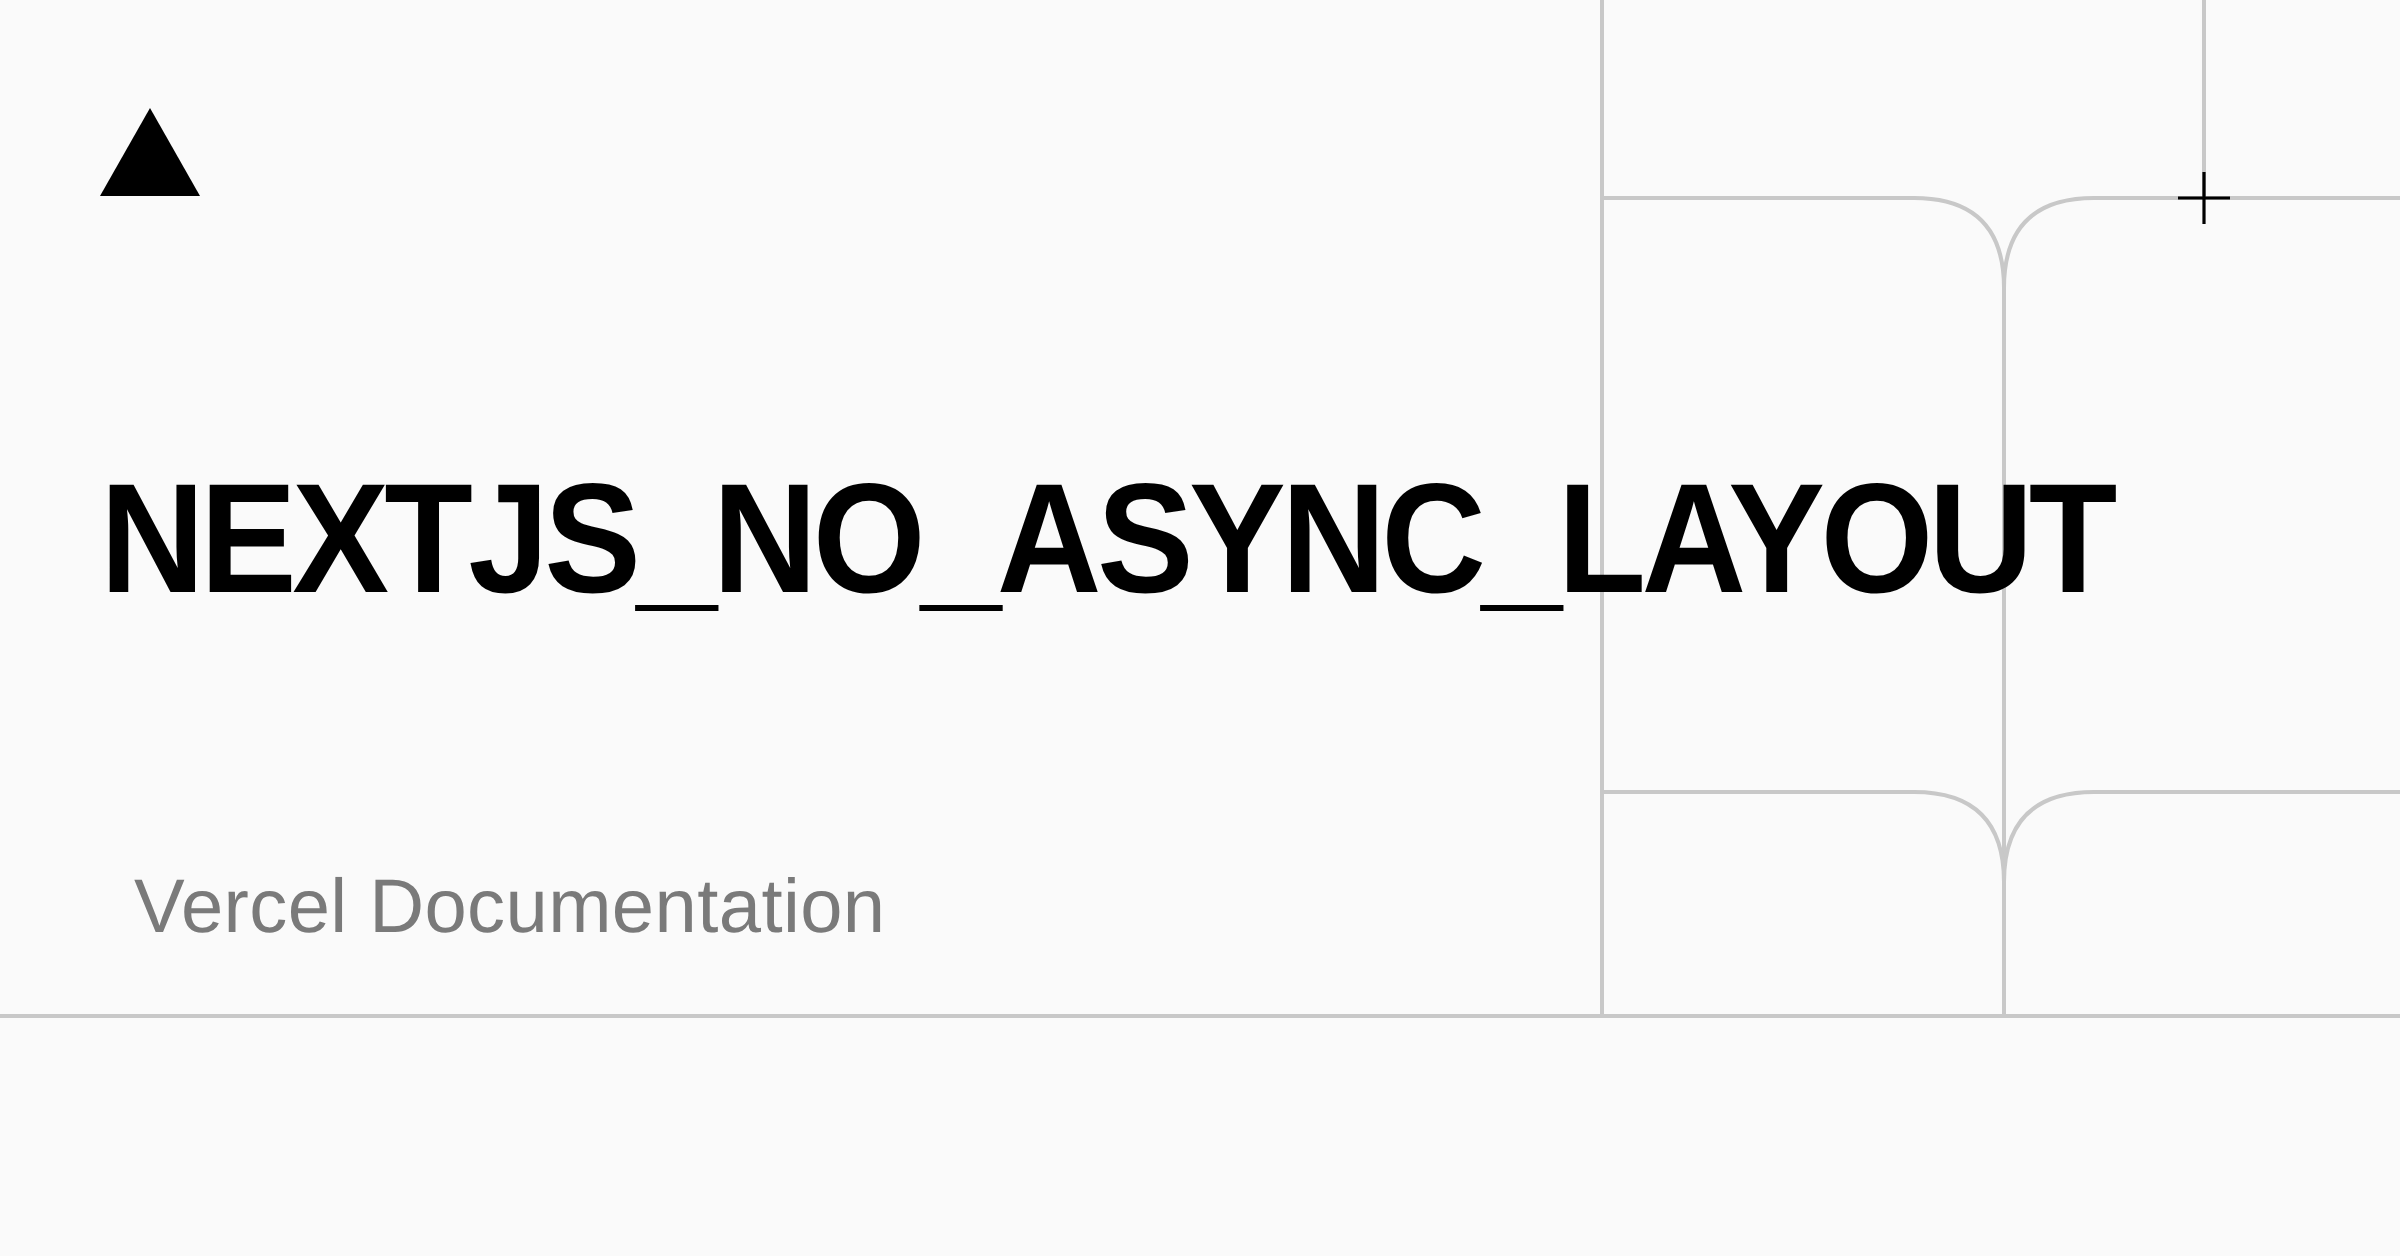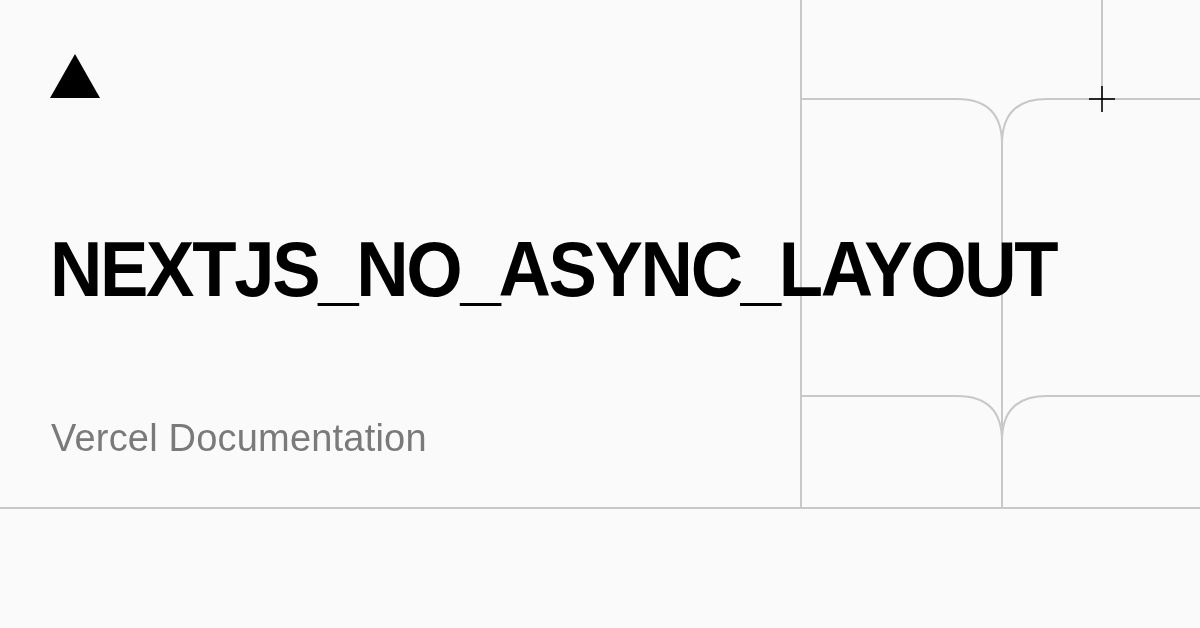--- a/index.html
+++ b/index.html
@@ -40,21 +40,21 @@
       letter-spacing: -2.5px;
       line-height: 86px;
       white-space: nowrap;
       transform: scaleX(0.93);
       transform-origin: left center;
     }
     .subtitle {
       position: absolute;
       left: 51px;
       top: 416px;
-      margin: 0;
+      margin: 16px;
       font-size: 38px;
       font-weight: 400;
       color: #7a7a7a;
       line-height: 44px;
       white-space: nowrap;
       letter-spacing: 0.2px;
     }
     .crosshair {
       position: absolute;
       left: 1089px;

